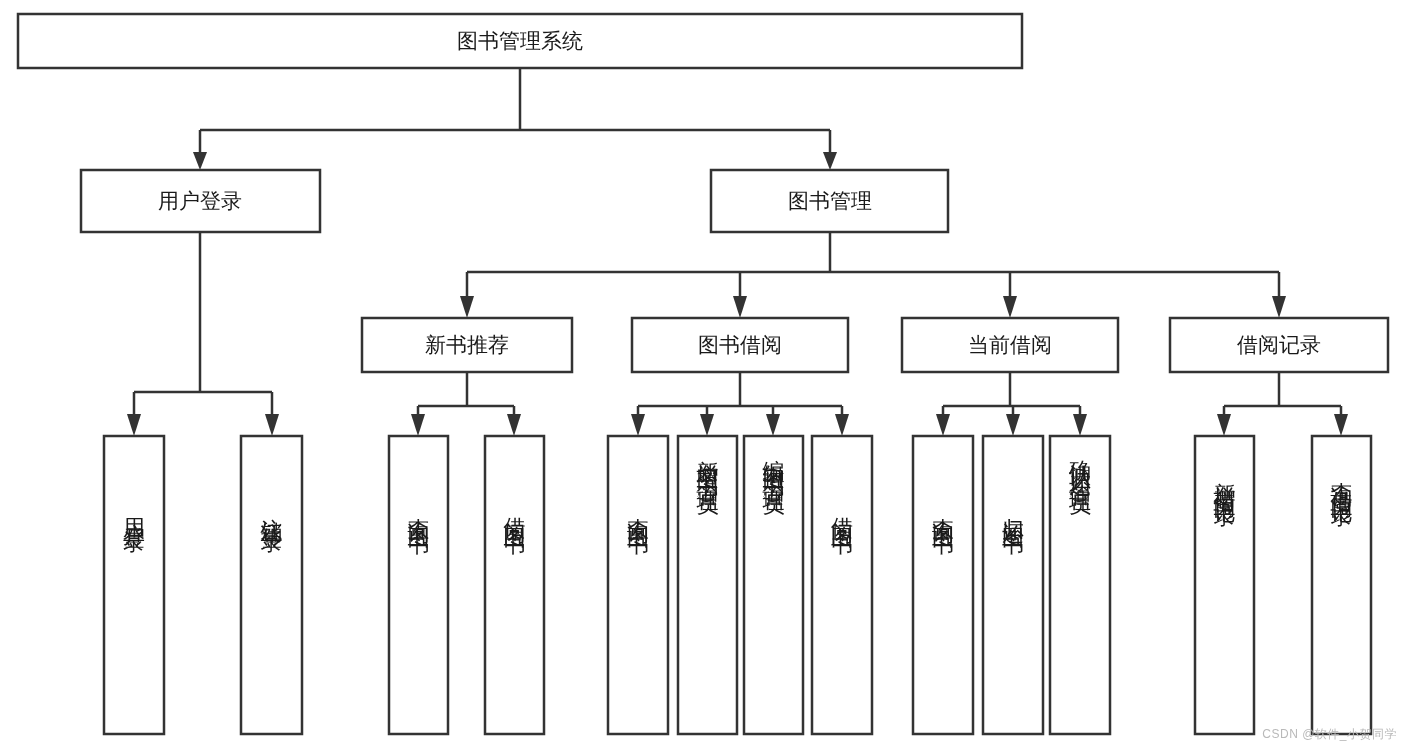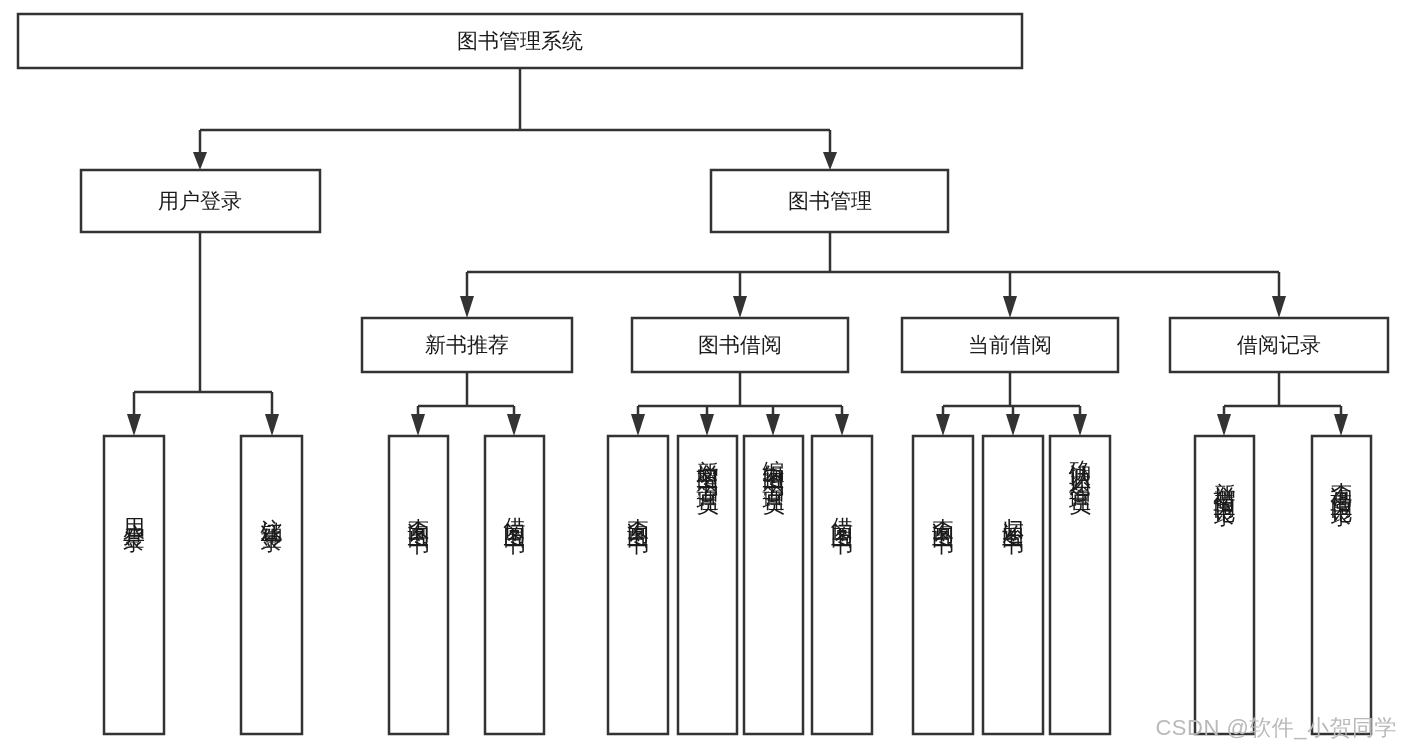--- a/index.html
+++ b/index.html
@@ -64,21 +64,21 @@
     letter-spacing: 5px;
     color: #1a1a1a;
     white-space: nowrap;
     display: block;
   }
   .watermark {
     position: absolute;
     right: 8px;
     bottom: 4px;
     font-family: "Liberation Sans", "DejaVu Sans", sans-serif;
-    font-size: 22px;
+    font-size: 12px;
     color: #b9b9b9;
     white-space: nowrap;
     letter-spacing: 0.5px;
   }
 </style>
 </head>
 <body>
 
 <div id="diagram-root">
 

